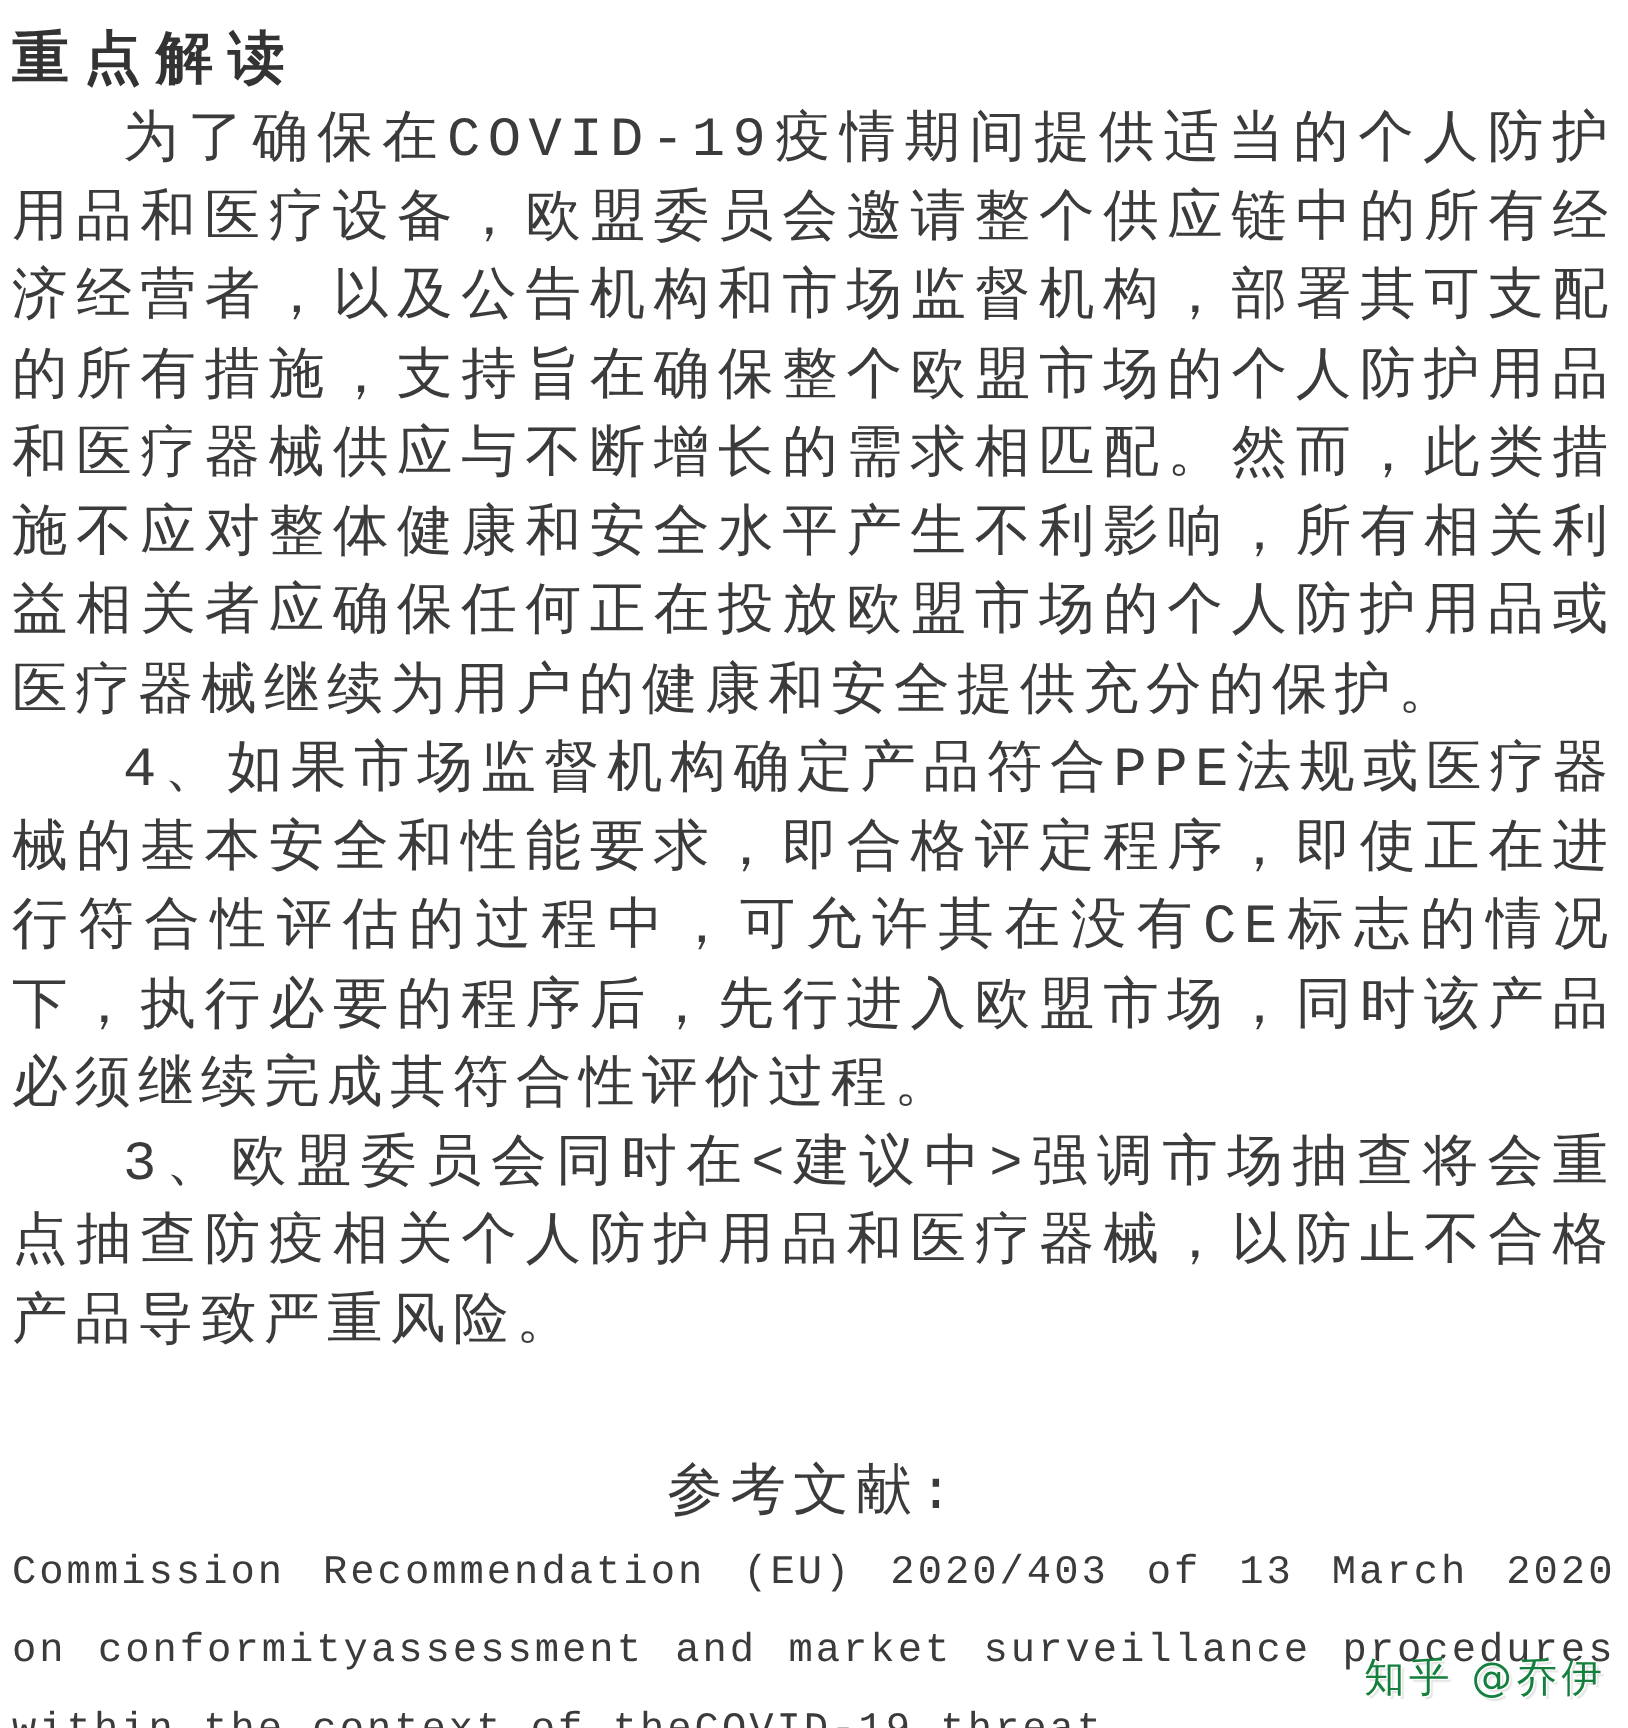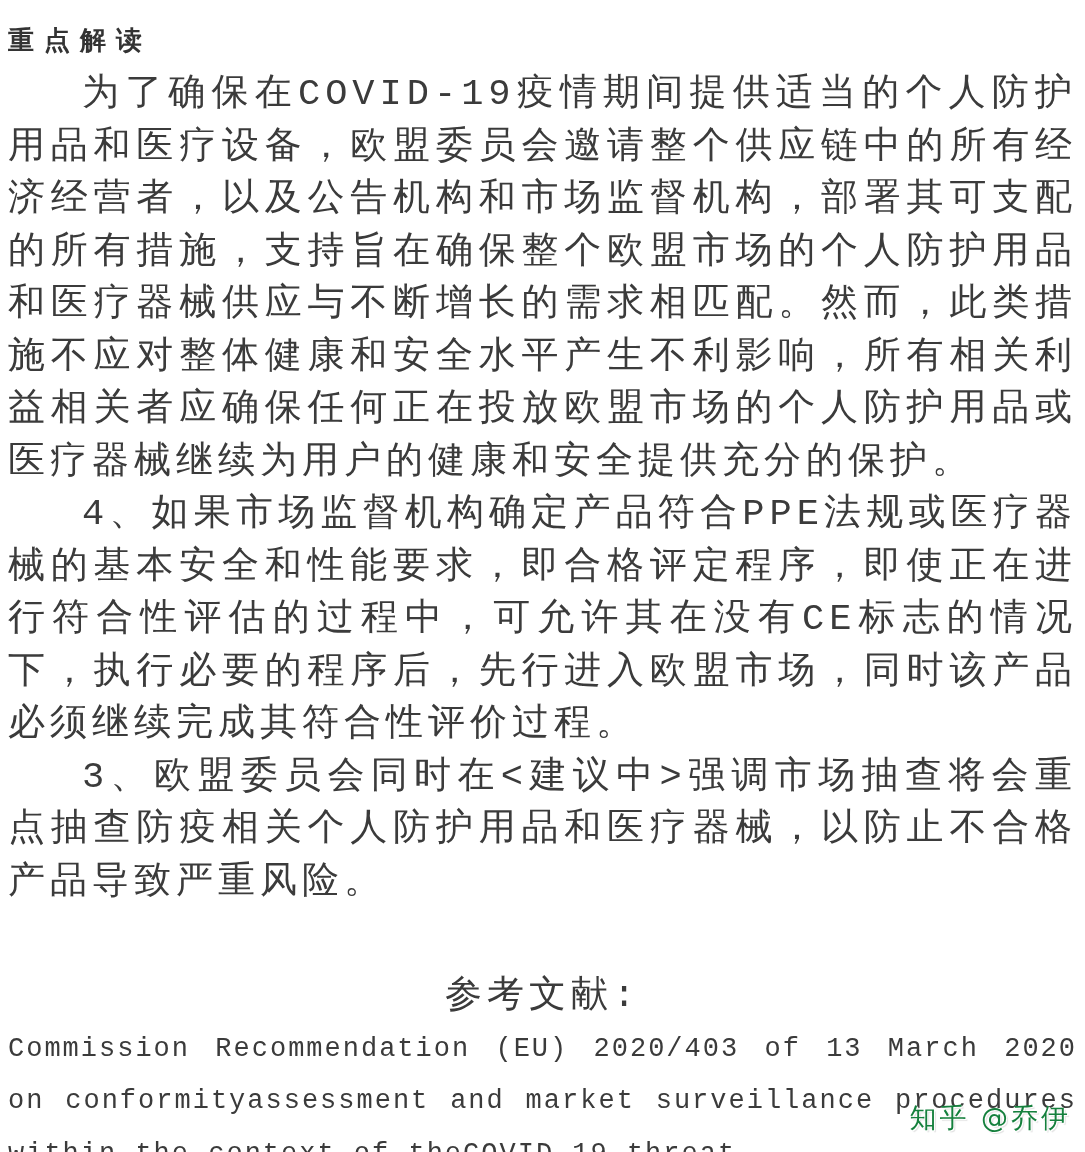--- a/index.html
+++ b/index.html
@@ -16,21 +16,21 @@
   .page {
     box-sizing: border-box;
     width: 1085px;
     height: 1152px;
     padding: 16px 8px 0 8px;
     position: relative;
     color: #3b3b3b;
     font-family: "Liberation Mono", "DejaVu Serif", serif;
   }
   .heading {
-    font-size: 26px;
+    font-size: 38px;
     font-weight: bold;
     letter-spacing: 10px;
     line-height: 52px;
     margin: 0;
     color: #333333;
   }
   .para {
     font-size: 37px;
     line-height: 52.5px;
     letter-spacing: 5px;

